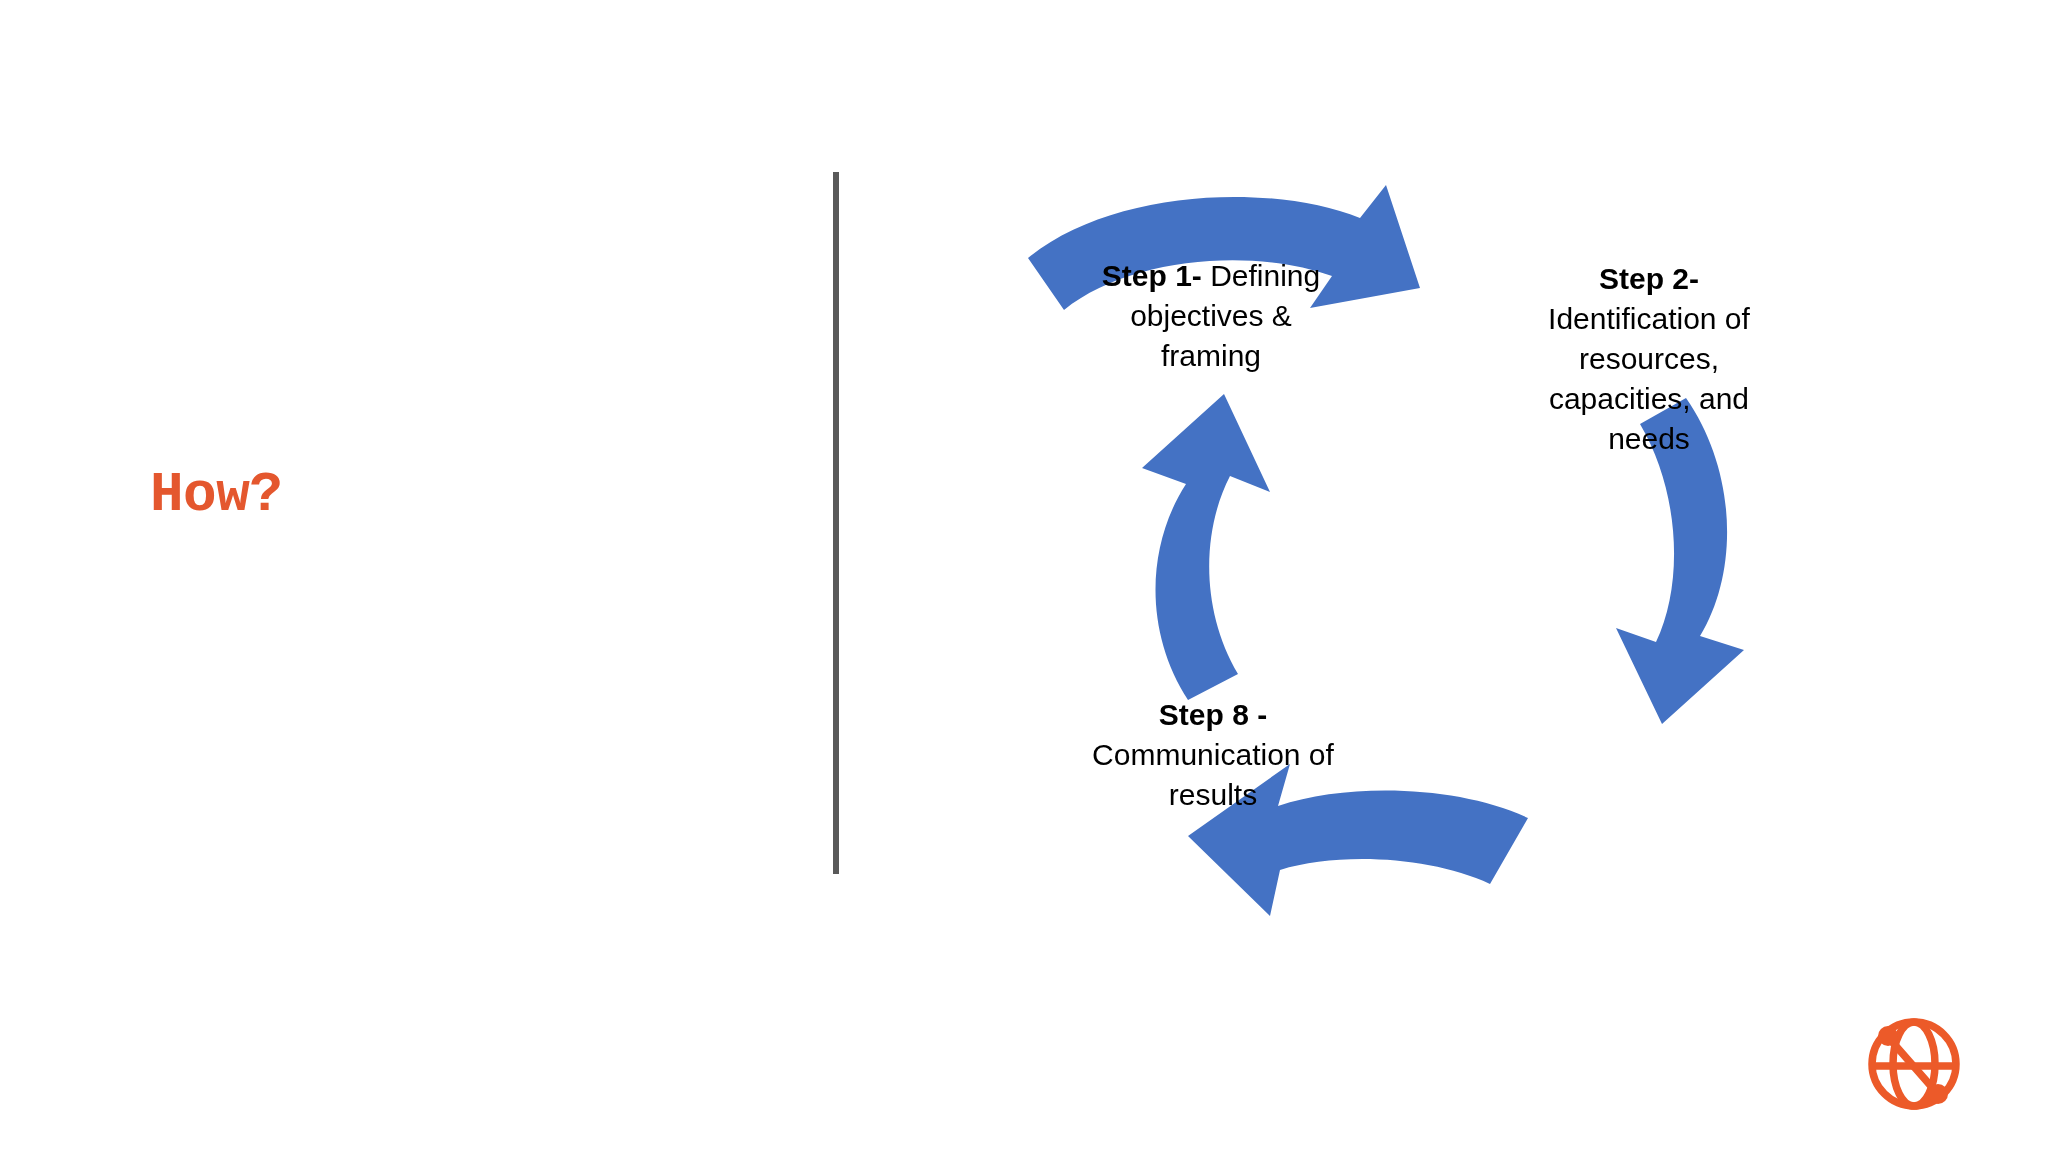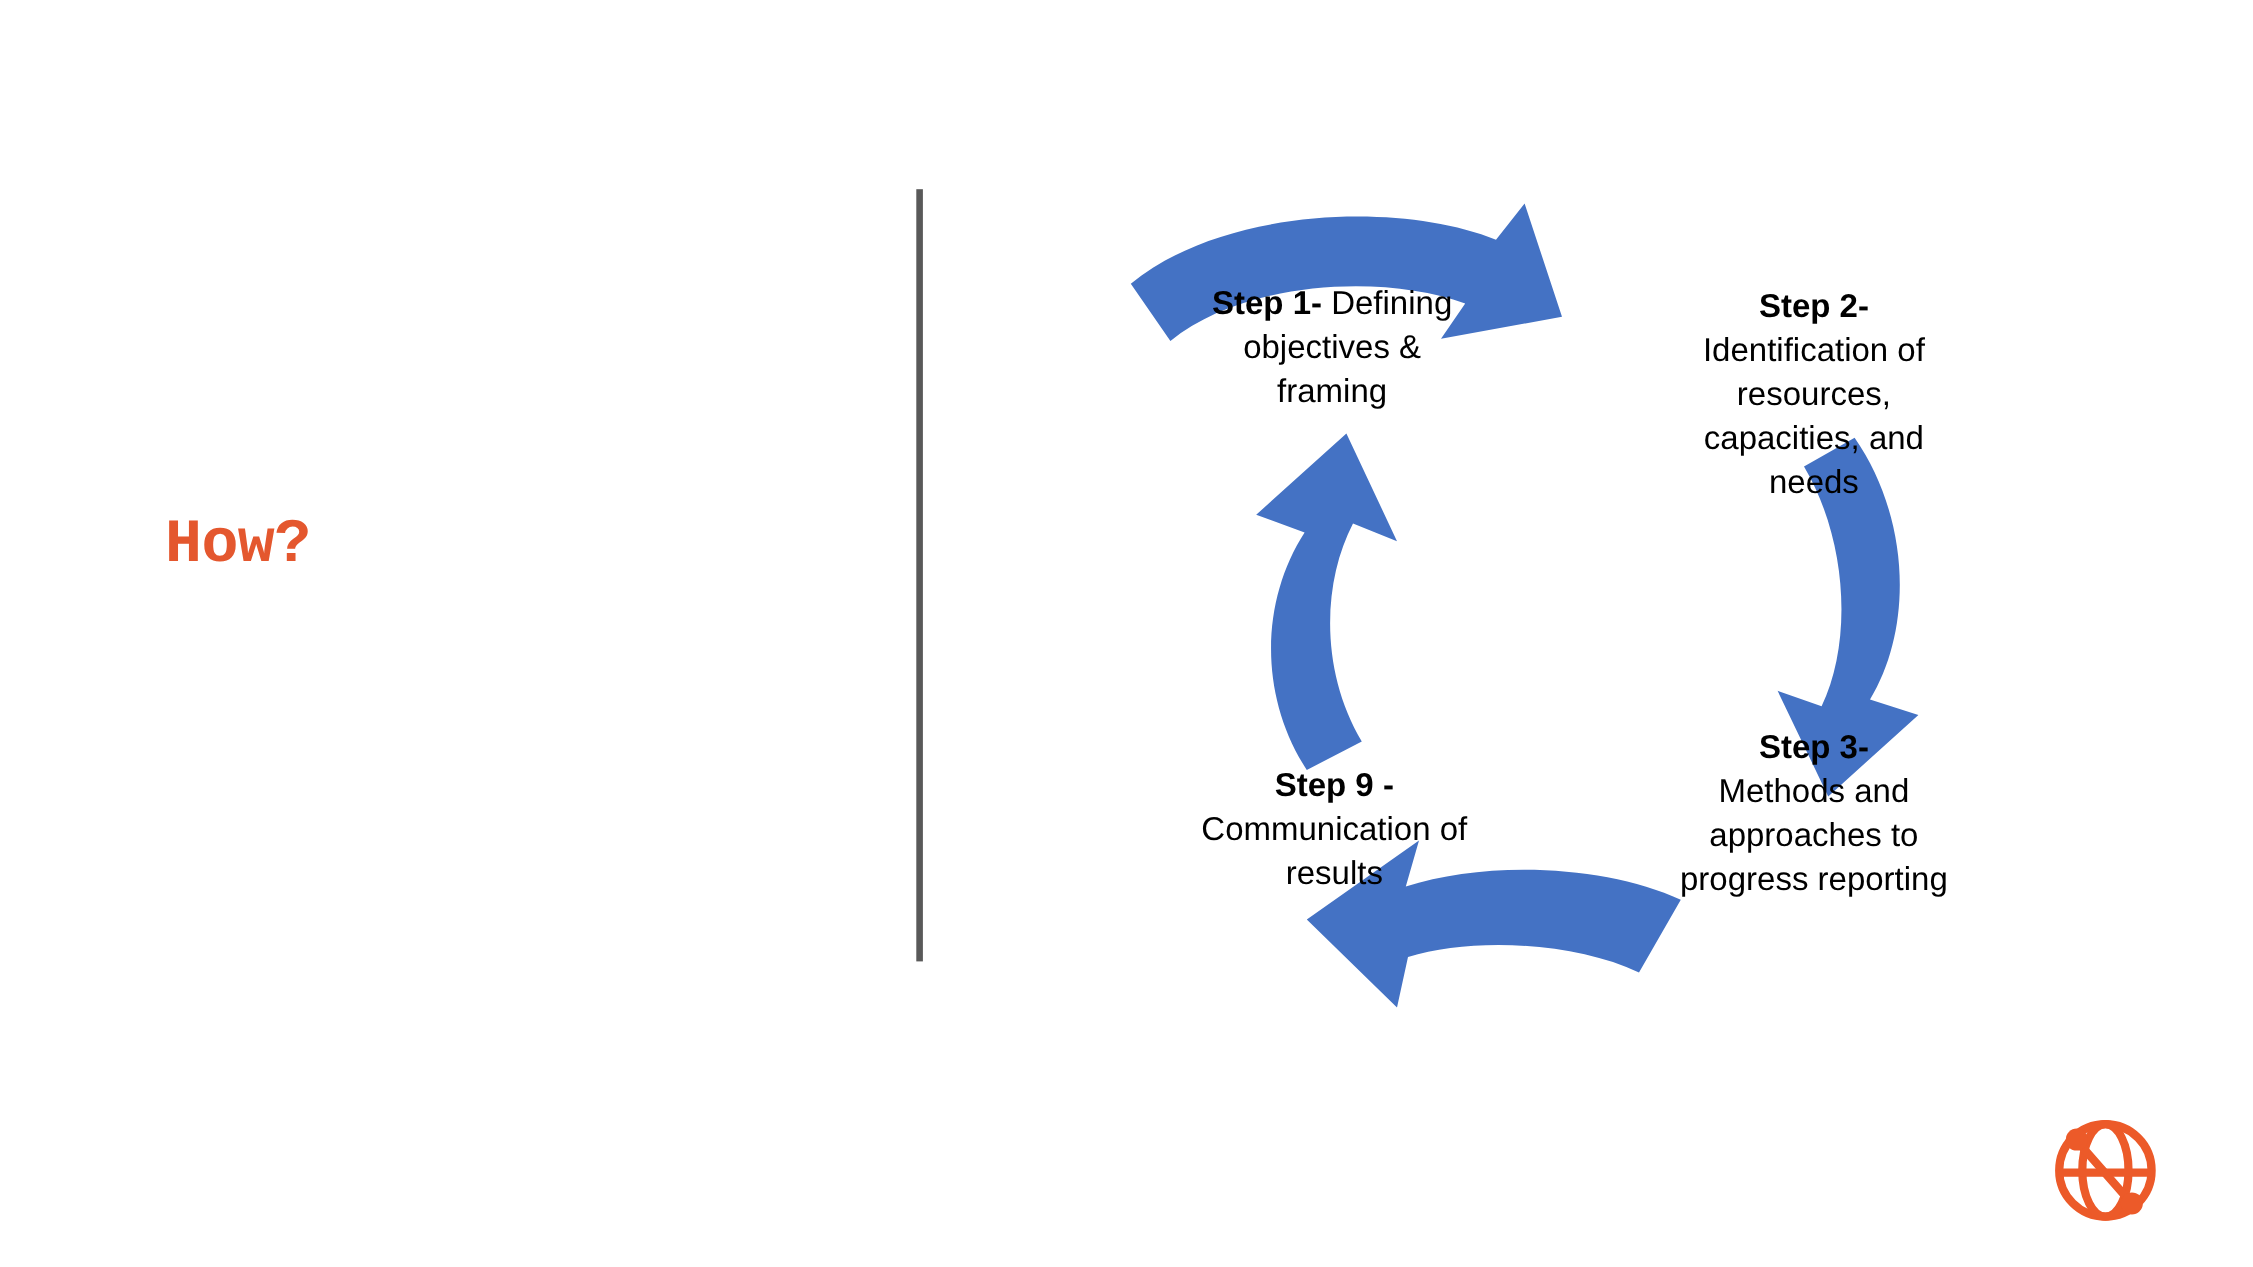--- a/index.html
+++ b/index.html
@@ -164,27 +164,23 @@
 
     <div class="step step-1" style="left:65px; top:76px; width:252px;text-align:center;">
       <span class="lead">Step 1-</span><span class="body"> Defining objectives &amp; framing</span>
     </div>
 
     <div class="step step-2" style="left:504px; top:60px; width:250px;margin-top:19px;">
       <span class="lead">Step 2-</span><br>
       <span class="body">Identification of resources, capacities, and needs</span>
     </div>
 
-    <div class="step step-3" style="left:504px; top:480px; width:250px;">
-      <span class="lead">Step 3-</span><br>
-      <span class="body">Methods and approaches to progress reporting</span>
-    </div>
 
     <div class="step step-4" style="left:63px; top:515px; width:260px;">
-      <span class="lead">Step 9 -</span><br>
+      <span class="lead">Step 8 -</span><br>
       <span class="body">Communication of results</span>
     </div>
 
   </div>
 
   <div class="logo">
     <svg viewBox="0 0 112 112" xmlns="http://www.w3.org/2000/svg">
       <g fill="none" stroke="#EC5A29" stroke-width="7.5" stroke-linecap="round">
         <circle cx="56" cy="56" r="42"></circle>
         <ellipse cx="56" cy="56" rx="21" ry="42"></ellipse>

